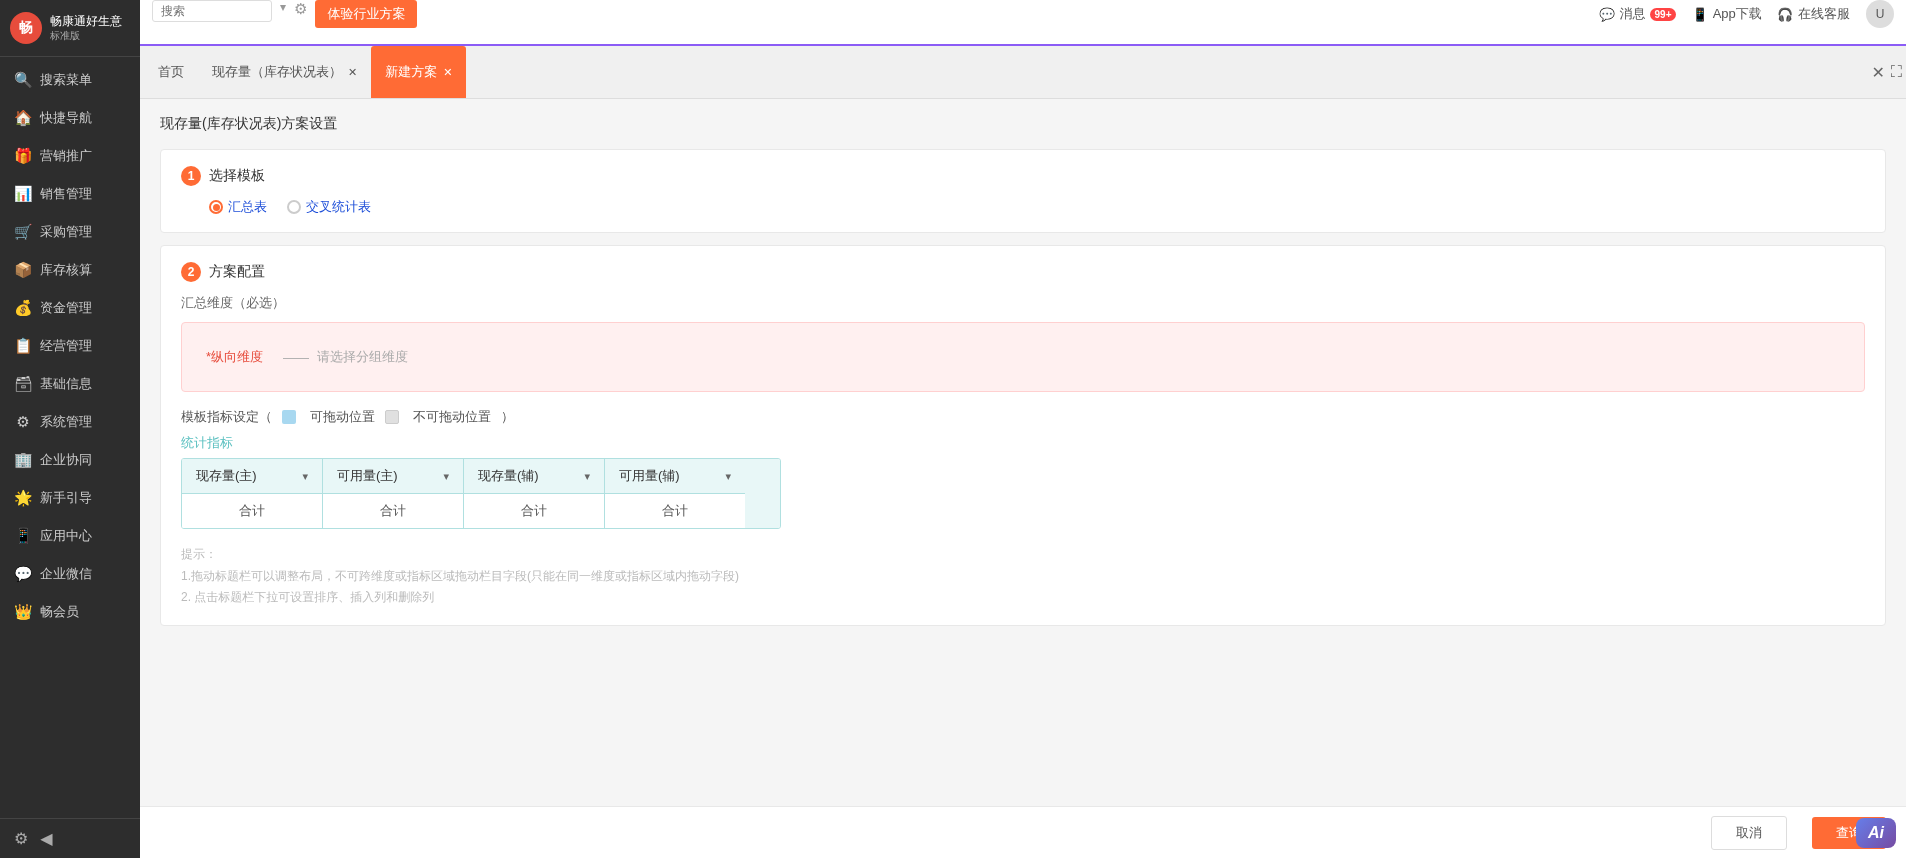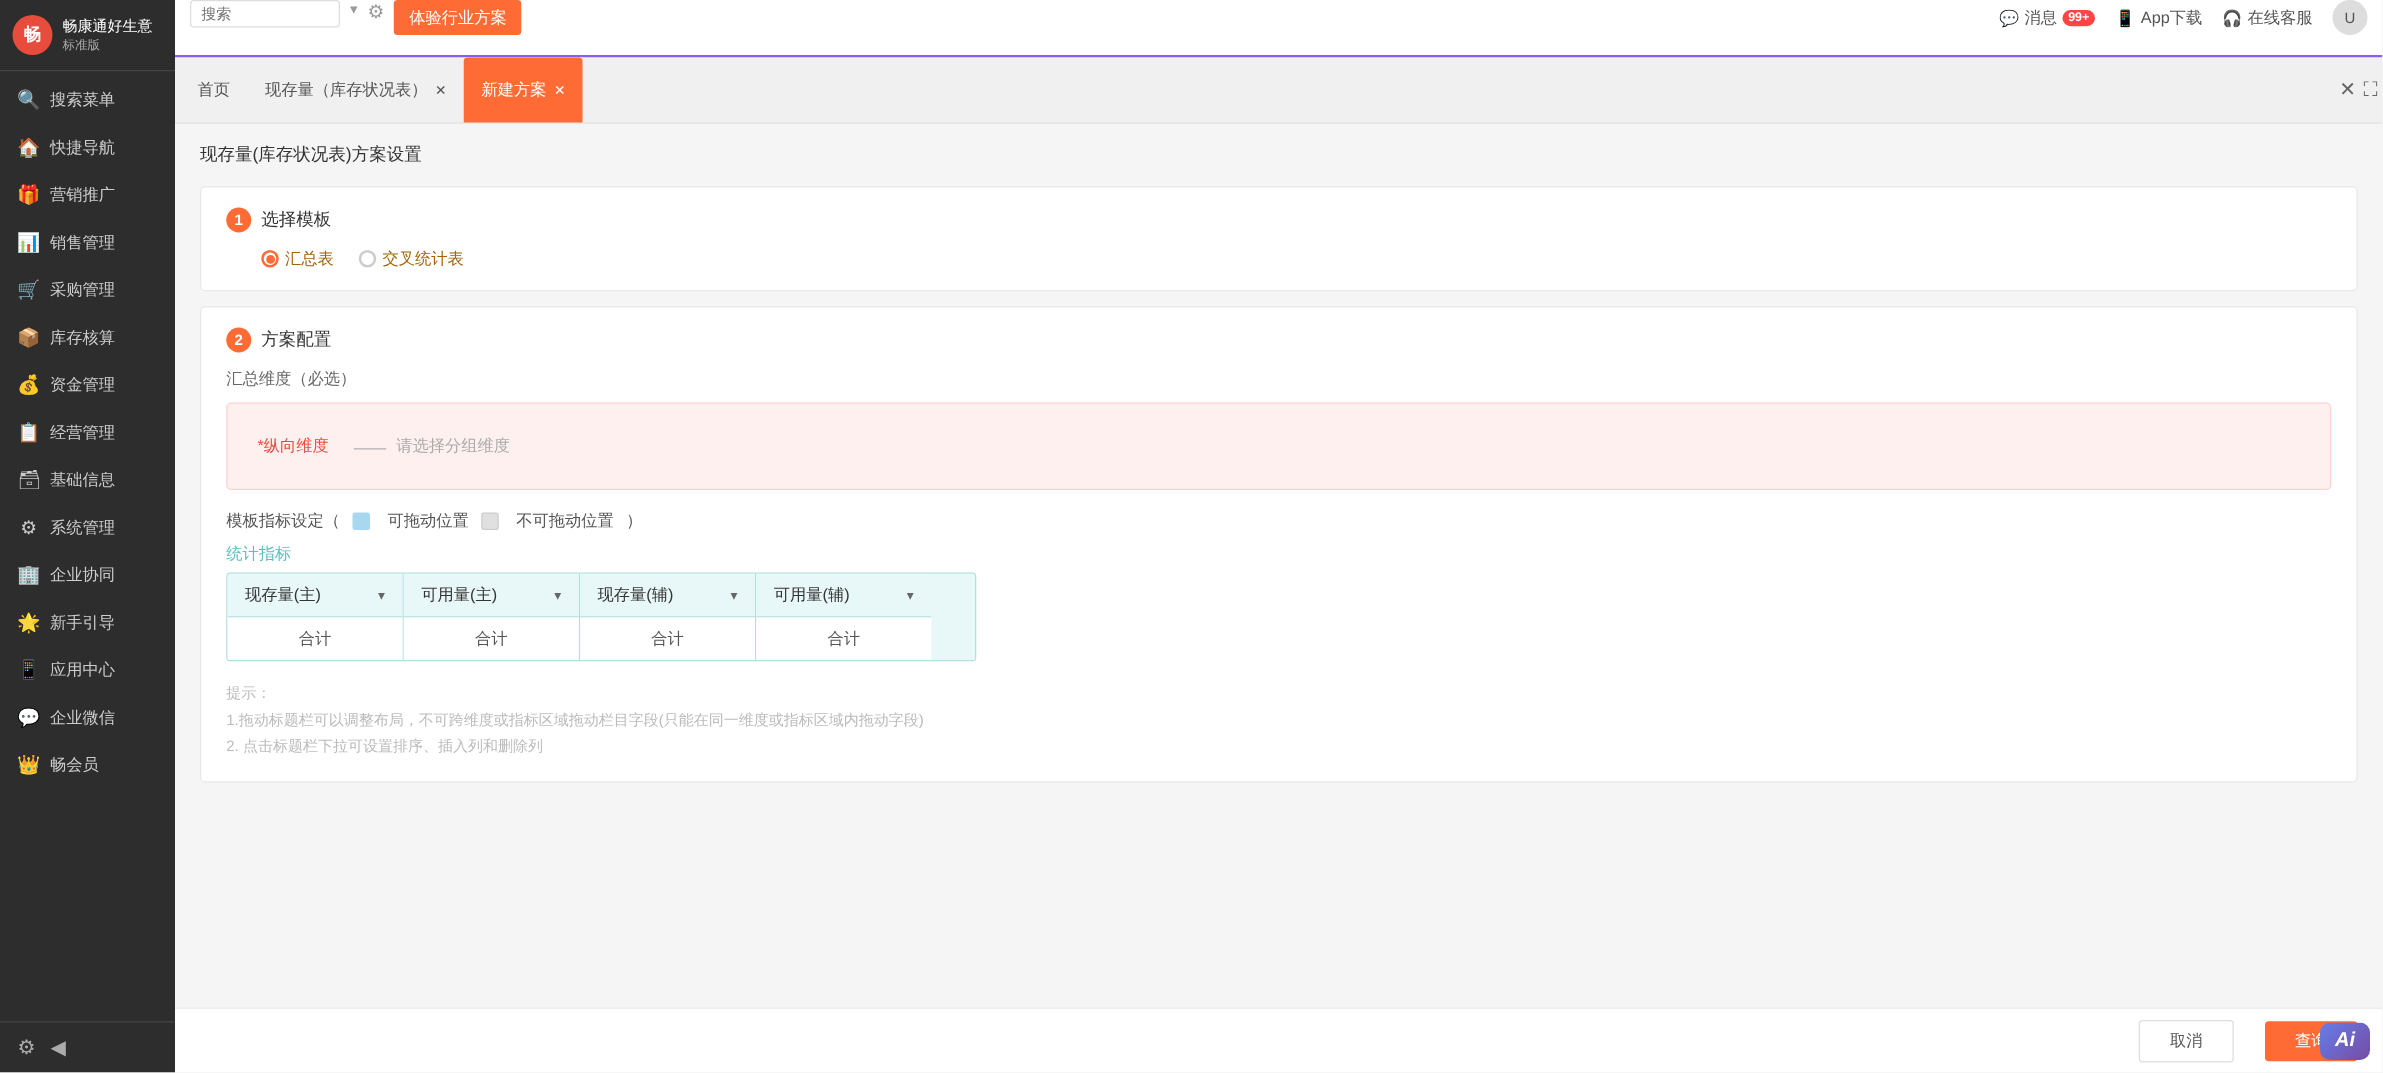--- a/index.html
+++ b/index.html
@@ -189,21 +189,21 @@
     }
     .step-label { font-size: 14px; color: #333; font-weight: 500; }
 
     
     .radio-group {
       display: flex; align-items: center; gap: 20px;
       margin-left: 28px;
     }
     .radio-item {
       display: flex; align-items: center; gap: 5px;
-      cursor: pointer; font-size: 13px; color: #a16207;
+      cursor: pointer; font-size: 13px; color: #1d4ed8;
     }
     .radio-dot {
       width: 14px; height: 14px;
       border: 2px solid #ff6b35;
       border-radius: 50%;
       display: flex; align-items: center; justify-content: center;
     }
     .radio-dot.checked::after {
       content: '';
       width: 7px; height: 7px;

